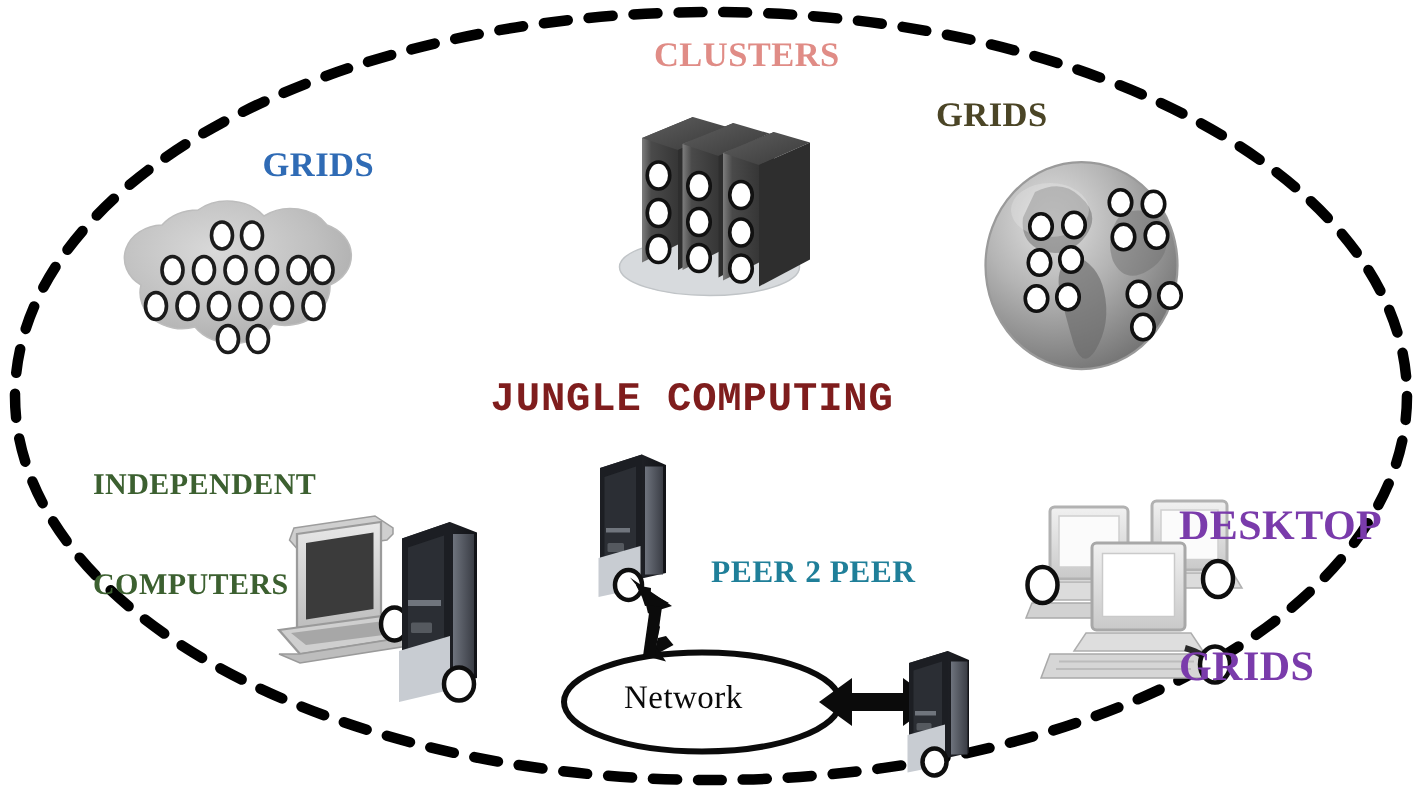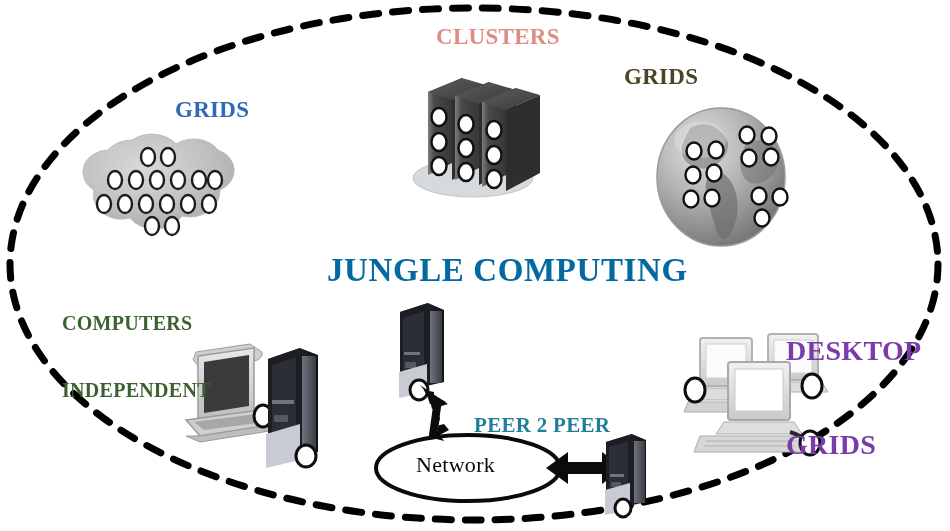--- a/index.html
+++ b/index.html
@@ -3,24 +3,24 @@
 <meta charset="utf-8">
 <style>
   html,body{margin:0;padding:0;background:#ffffff;}
   body{width:950px;height:531px;overflow:hidden;font-family:"Liberation Serif",serif;}
   #stage{position:relative;width:950px;height:531px;background:#fff;}
   .svg-layer{position:absolute;left:0;top:0;width:950px;height:531px;}
   .label{position:absolute;font-family:"Liberation Serif",serif;font-weight:bold;white-space:pre;line-height:1.12;letter-spacing:.3px;}
   #lbl-clouds{left:175px;top:97px;font-size:23px;color:#2f6bb5;}
   #lbl-clusters{left:411px;top:24px;font-size:23px;color:#e08c86;margin-left:25px;}
   #lbl-grids{left:624px;top:64px;font-size:23px;color:#4b4526;}
-  #lbl-jungle{left:327px;top:252px;font-size:33px;color:#0369a1;letter-spacing:.6px;}
+  #lbl-jungle{left:327px;top:252px;font-size:27px;color:#7f1d1d;letter-spacing:.6px;font-family:Liberation Mono, monospace;}
   #lbl-independent{left:62px;top:267px;font-size:20px;color:#3c6030;text-align:left;}
   #lbl-desktop{left:786px;top:272px;font-size:28px;color:#7a3bab;text-align:left;}
-  #lbl-p2p{left:474px;top:370px;font-size:21px;color:#1f7f99;margin-top:44px;}
+  #lbl-p2p{left:474px;top:370px;font-size:21px;color:#1f7f99;}
   #lbl-network{left:416px;top:453px;font-size:22px;color:#0a0a0a;font-weight:normal;}
 </style>
 </head>
 <body>
 
 <div id="stage">
 
   <svg class="svg-layer" viewBox="0 0 950 531">
     <defs>
       <radialGradient id="cloudGrad" cx="40%" cy="35%" r="75%">
@@ -221,22 +221,22 @@
       <ellipse cx="623" cy="508" rx="8" ry="9" fill="#ffffff" stroke="#0e0e0e" stroke-width="3"></ellipse>
     </g>
   </svg>
 
   <div class="label" id="lbl-clouds">GRIDS</div>
   <div class="label" id="lbl-clusters">CLUSTERS</div>
   <div class="label" id="lbl-grids">GRIDS</div>
   <div class="label" id="lbl-jungle">JUNGLE COMPUTING</div>
 
   <div class="label" id="lbl-independent">
+    <div>INDEPENDENT</div>
     <div>COMPUTERS</div>
-    <div>INDEPENDENT</div>
   </div>
 
   <div class="label" id="lbl-desktop">
     <div>DESKTOP</div>
     <div>GRIDS</div>
   </div>
 
   <div class="label" id="lbl-p2p">PEER 2 PEER</div>
   <div class="label" id="lbl-network">Network</div>
 

